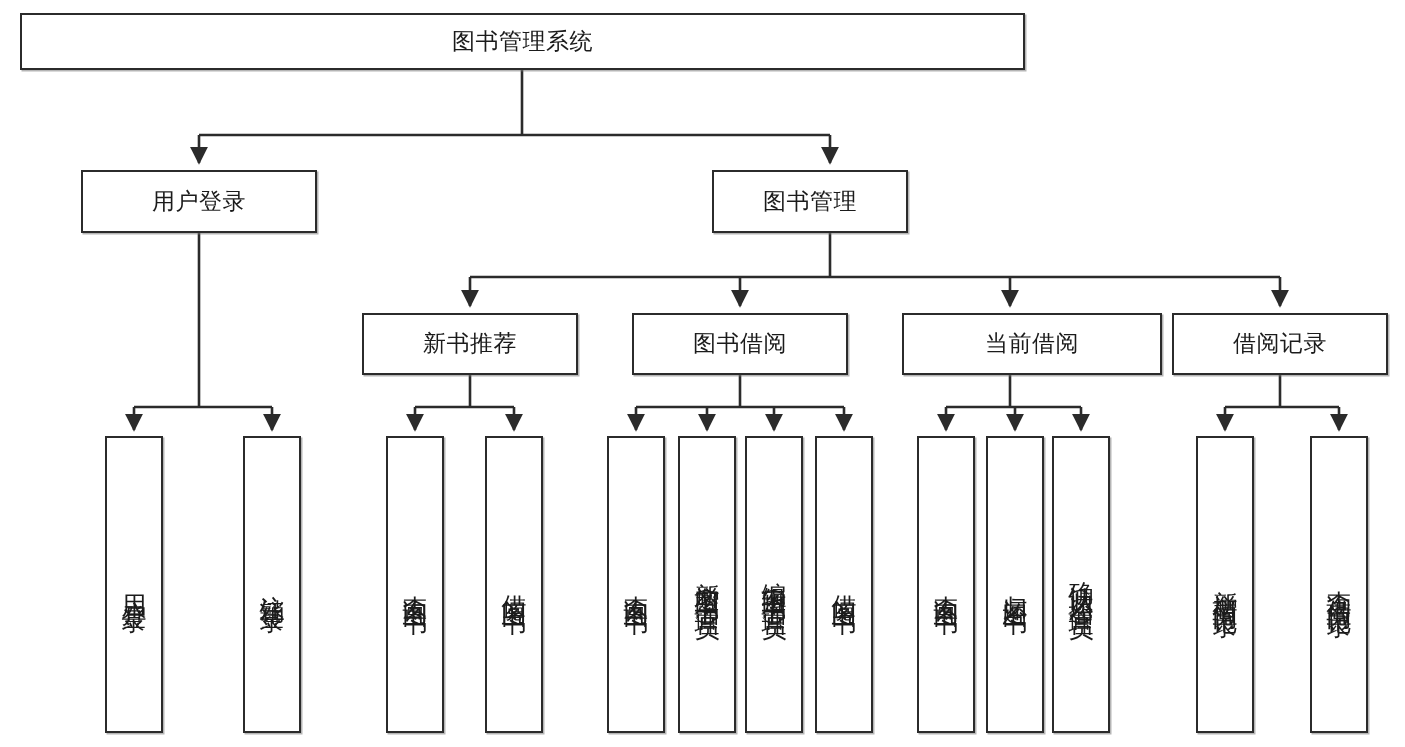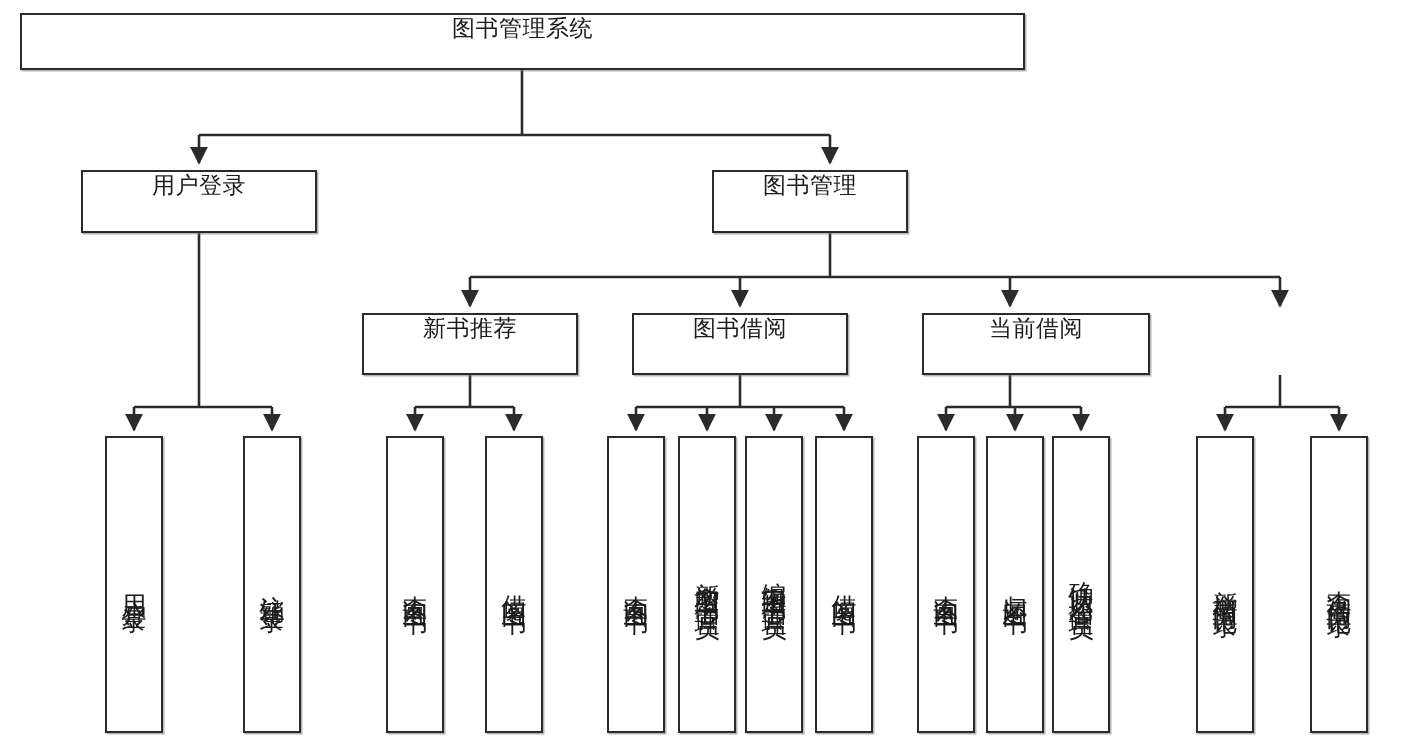--- a/index.html
+++ b/index.html
@@ -23,20 +23,21 @@
     top: 0;
     width: 1405px;
     height: 747px;
   }
   .node {
     position: absolute;
     box-sizing: border-box;
     border: 2px solid #2b2b2b;
     background: #ffffff;
     display: flex;
+    align-items: center;
     justify-content: center;
     box-shadow: 1.5px 1.5px 0 0 rgba(120,120,120,0.55);
   }
   .node .label {
     color: #1b1b1b;
     line-height: 1.18;
     text-align: center;
     white-space: nowrap;
   }
   .node.horiz .label {
@@ -134,22 +135,25 @@
   <div class="node horiz" style="left:712px; top:170px; width:196px; height:63px;">
     <span class="label">图书管理</span>
   </div>
 
   <div class="node horiz" style="left:632px; top:313px; width:216px; height:62px;">
     <span class="label">图书借阅</span>
   </div>
   <div class="node horiz" style="left:362px; top:313px; width:216px; height:62px;">
     <span class="label">新书推荐</span>
   </div>
-  <div class="node horiz" style="left:902px; top:313px; width:228px; height:62px;margin-left:20px;">
+  <div class="node horiz" style="left:902px; top:313px; width:260px; height:62px;">
     <span class="label">当前借阅</span>
+  </div>
+  <div class="node horiz" style="left:1172px; top:313px; width:216px; height:62px;">
+    <span class="label">借阅记录</span>
   </div>
 
   <div class="node vert" style="left:105px; top:436px; width:58px; height:297px;">
     <span class="label">用户登录</span>
   </div>
   <div class="node vert" style="left:243px; top:436px; width:58px; height:297px;">
     <span class="label">注销登录</span>
   </div>
 
   <div class="node vert" style="left:386px; top:436px; width:58px; height:297px;">

